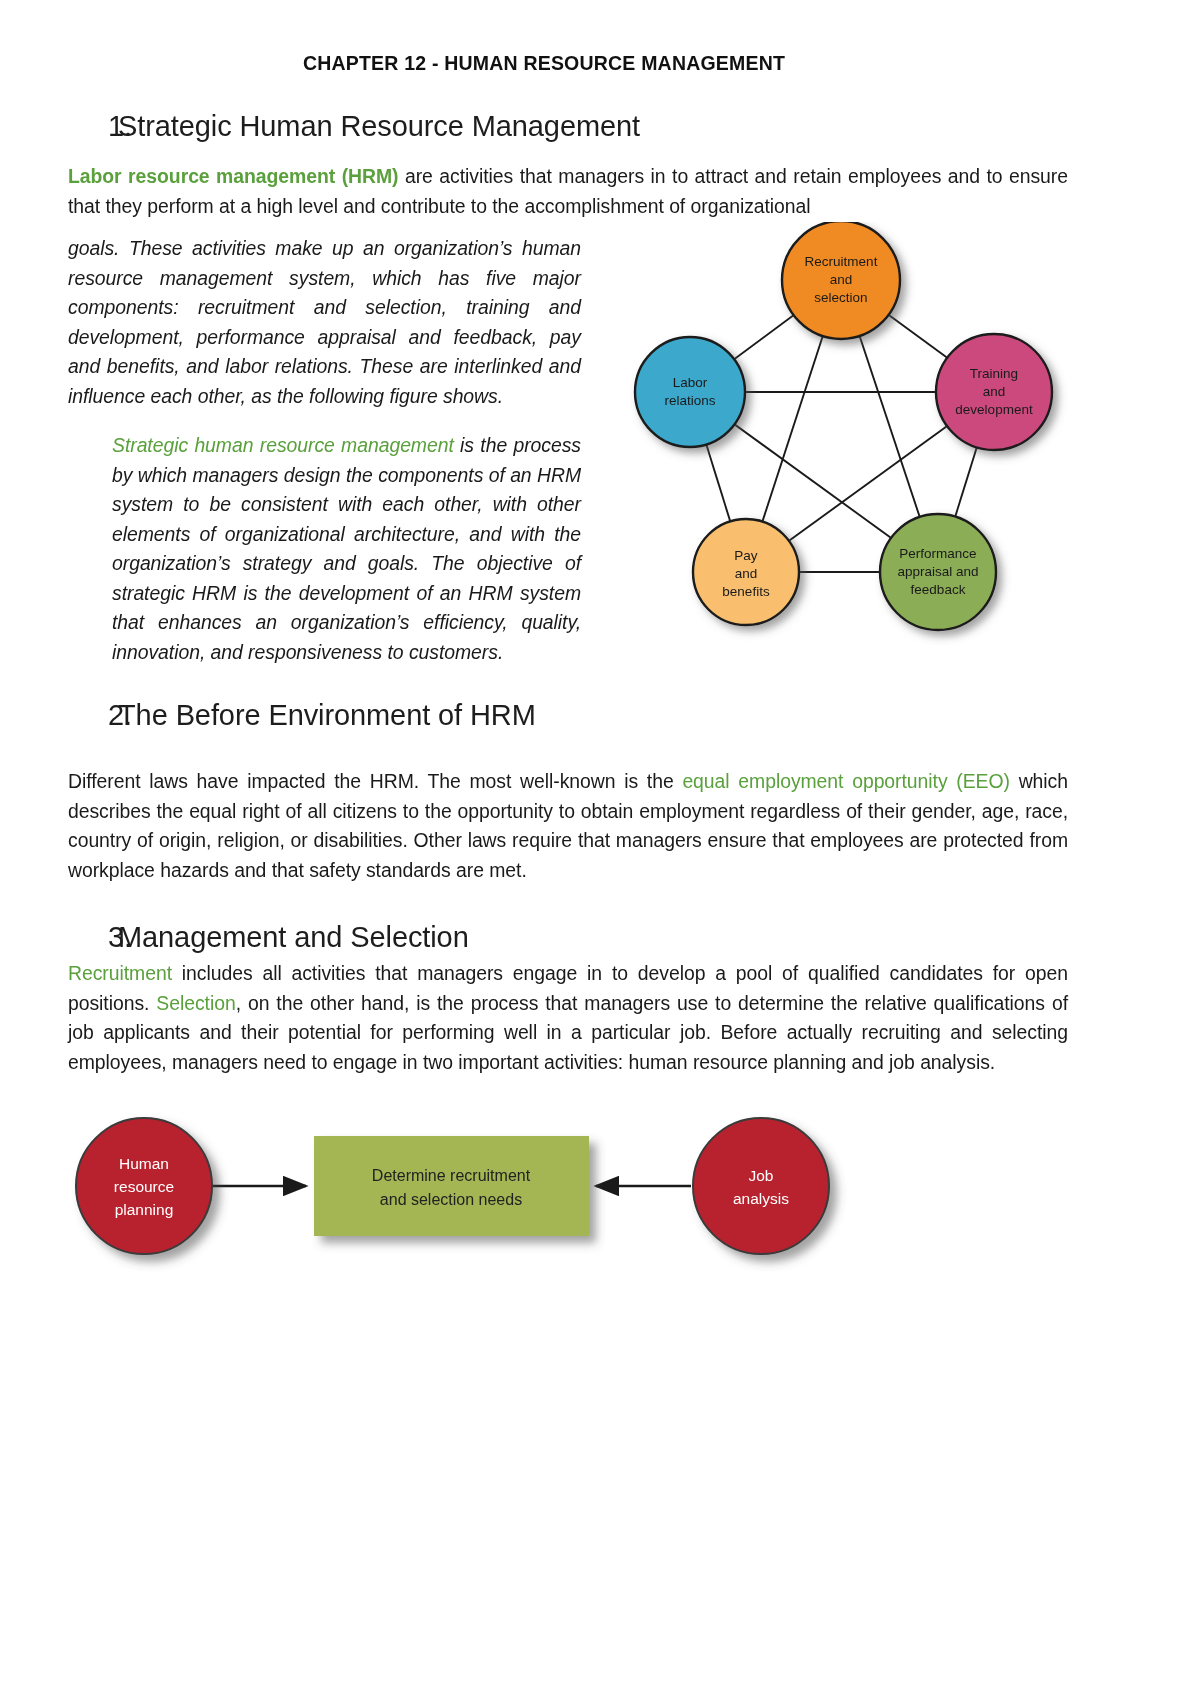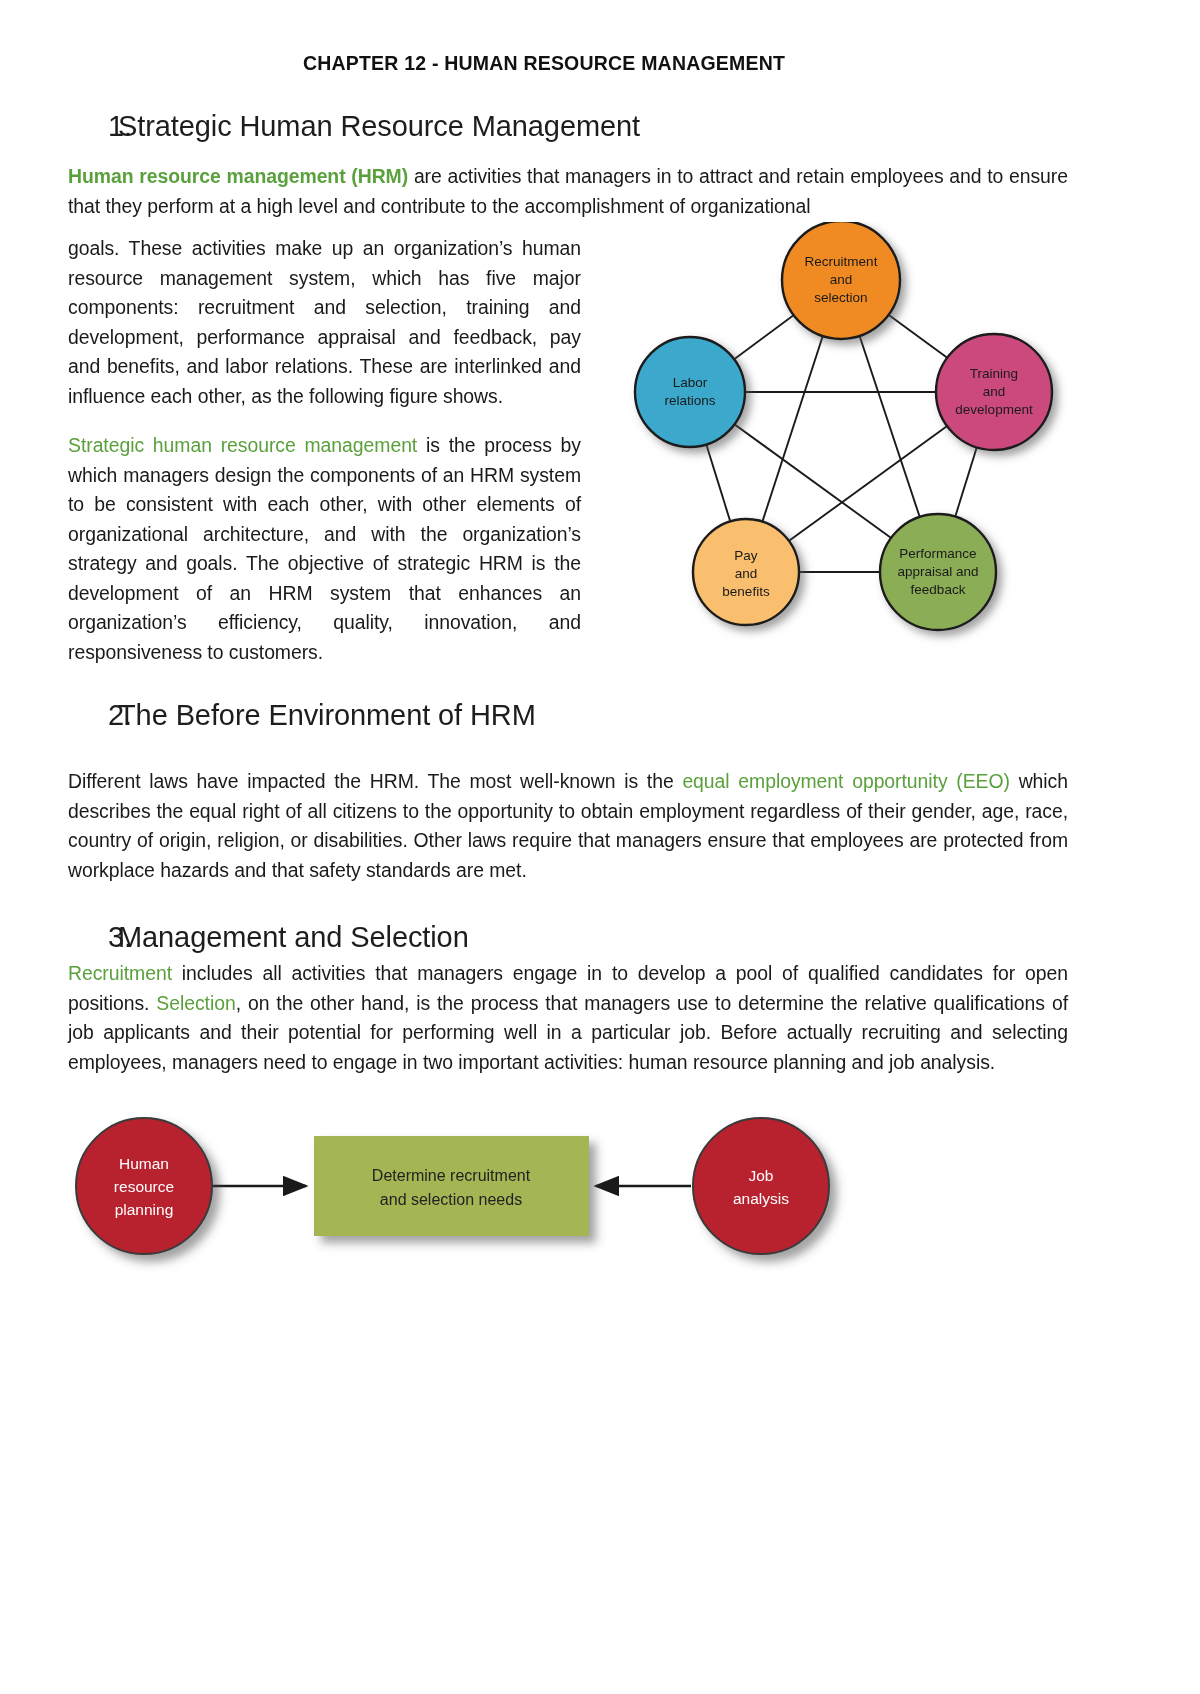--- a/index.html
+++ b/index.html
@@ -68,22 +68,23 @@
 
   
   .sec1-wrap { position: relative; }
   .sec1-lead { margin-top: 18px; }
   .sec1-cols {
     margin-top: 13px;
     position: relative;
   }
   .sec1-left {
     width: 513px;
-  }
-  .sec1-left p + p { margin-top: 20px; }
+    font-style: italic;
+  }
+  .sec1-left p + p { margin-top: 20px; margin-left: 44px; }
 
   
   .pentagon-fig {
     position: absolute;
     top: -12px;
     left: 530px;
     width: 470px;
     height: 450px;
   }
   .pentagon-fig svg { display: block; }
@@ -130,21 +131,21 @@
   <div class="doc-header">CHAPTER 12 - HUMAN RESOURCE MANAGEMENT</div>
 
   <div class="content">
 
     <div class="sec1-wrap">
       <h2 class="section-heading">
         <span class="num">1.</span>
         <span class="ttl">Strategic Human Resource Management</span>
       </h2>
 
-      <p class="body sec1-lead"><span class="accent-b">Human resource management (HRM)</span><span> are activities that managers in to attract and retain employees and to ensure that they perform at a high level and contribute to the accomplishment of organizational</span></p>
+      <p class="body sec1-lead"><span class="accent-b">Labor resource management (HRM)</span><span> are activities that managers in to attract and retain employees and to ensure that they perform at a high level and contribute to the accomplishment of organizational</span></p>
 
       <div class="sec1-cols">
 
         <div class="pentagon-fig">
           <svg width="470" height="450" viewBox="0 0 470 450" xmlns="http://www.w3.org/2000/svg">
             <defs>
               <filter id="nodeShadow" x="-30%" y="-30%" width="170%" height="170%">
                 <feDropShadow dx="5" dy="5" stdDeviation="4" flood-color="#555555" flood-opacity="0.55"></feDropShadow>
               </filter>
             </defs>

